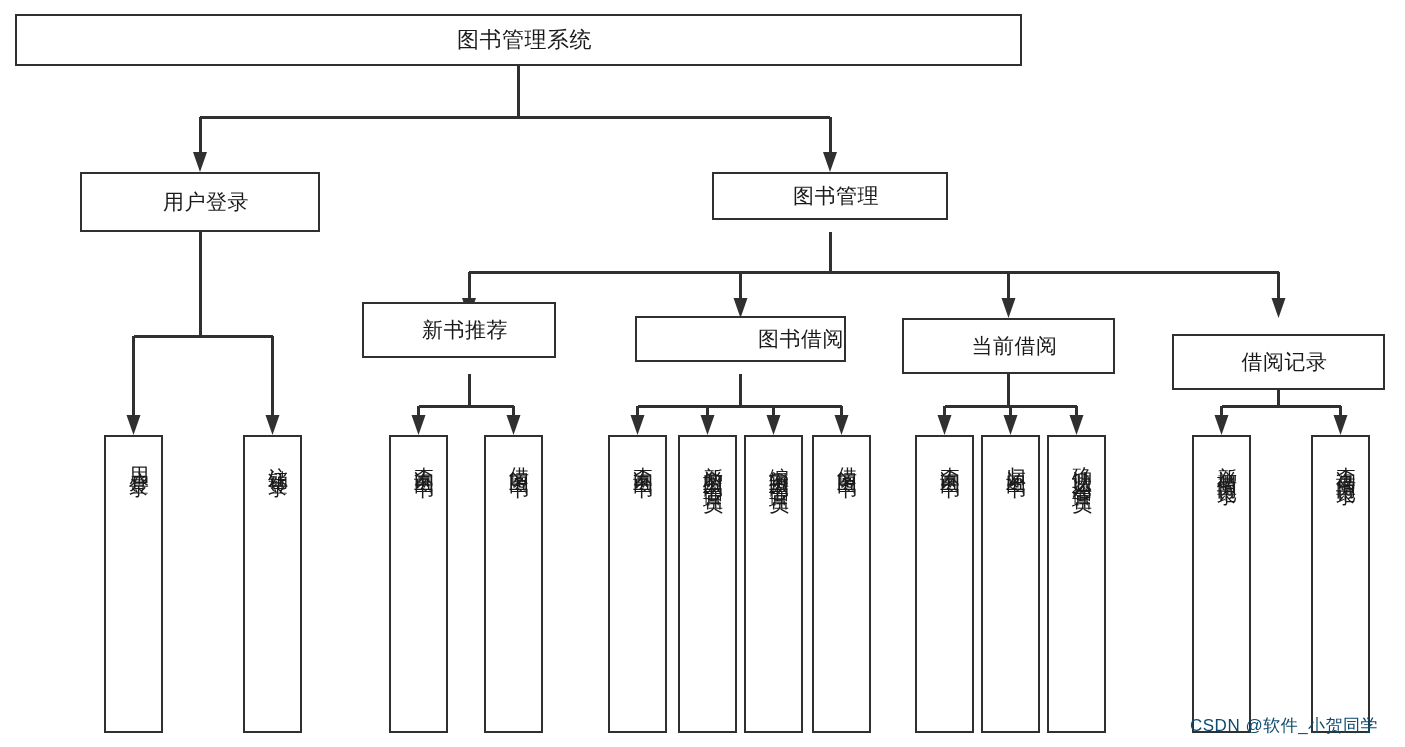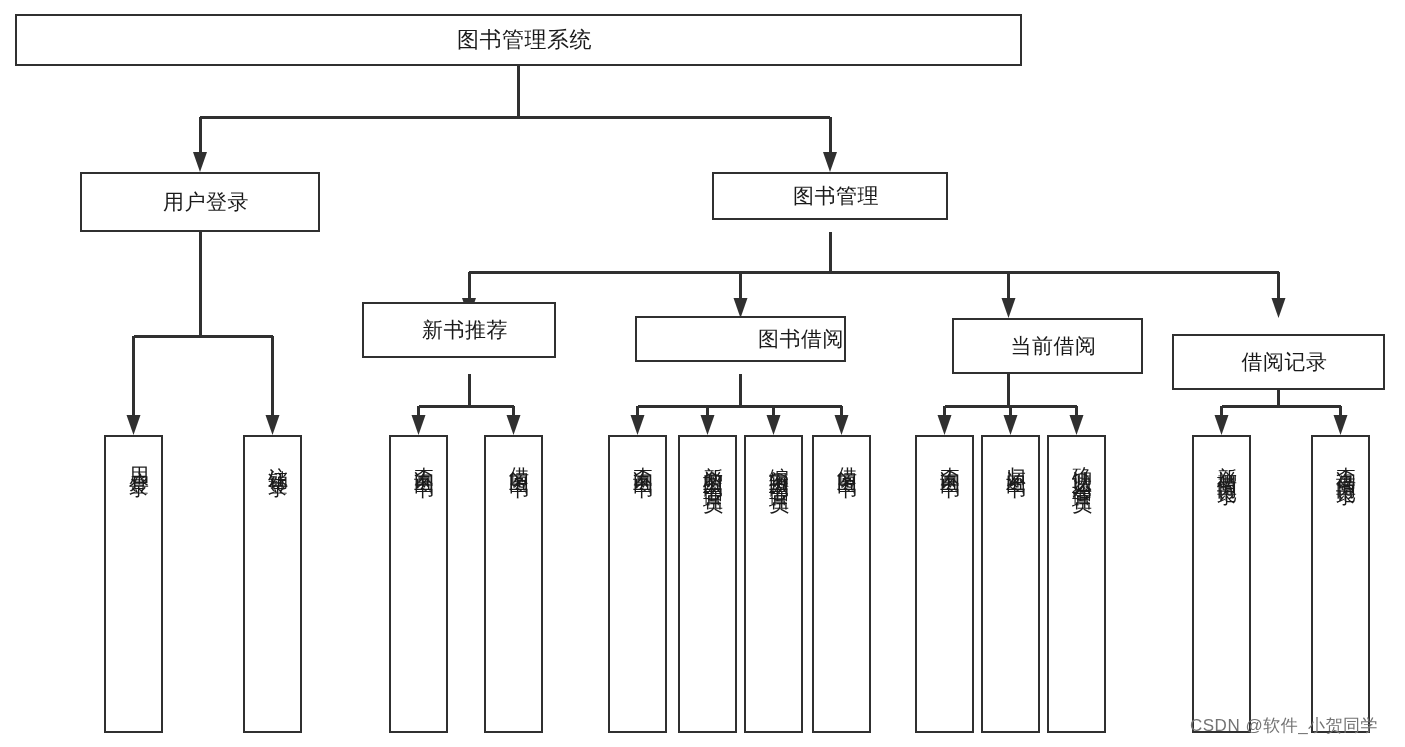--- a/index.html
+++ b/index.html
@@ -40,21 +40,21 @@
   .node.vert .label{
     writing-mode:vertical-rl;
     text-orientation:upright;
     font-size:20px;
     letter-spacing:4px;
     line-height:1;
     white-space:nowrap;
   }
   .watermark{
     position:absolute;
-    color:#737373;
+    color:#0c4a6e;
     font-size:17px;
     letter-spacing:0.5px;
     white-space:nowrap;
     pointer-events:none;
   }
 </style>
 </head>
 <body>
 
 <div id="diagram-root">
@@ -121,21 +121,21 @@
       </div>
       <div class="node horiz" style="left: 712px; top: 172px; width: 236px; height: 48px;">
         <span class="label">图书管理</span>
       </div>
       <div class="node horiz" style="left: 362px; top: 302px; width: 194px; height: 56px;">
         <span class="label">新书推荐</span>
       </div>
       <div class="node horiz" style="left: 635px; top: 316px; width: 211px; height: 46px; justify-content: flex-end;">
         <span class="label">图书借阅</span>
       </div>
-      <div class="node horiz" style="left: 952px; top: 318px; width: 191px; height: 56px;">
+      <div class="node horiz" style="left: 902px; top: 318px; width: 213px; height: 56px;">
         <span class="label">当前借阅</span>
       </div>
       <div class="node horiz" style="left: 1172px; top: 334px; width: 213px; height: 56px;">
         <span class="label">借阅记录</span>
       </div>
       <div class="node vert" style="left: 104px; top: 435px; width: 59px; height: 298px;">
         <span class="label">用户登录</span>
       </div>
       <div class="node vert" style="left: 243px; top: 435px; width: 59px; height: 298px;">
         <span class="label">注销登录</span>

